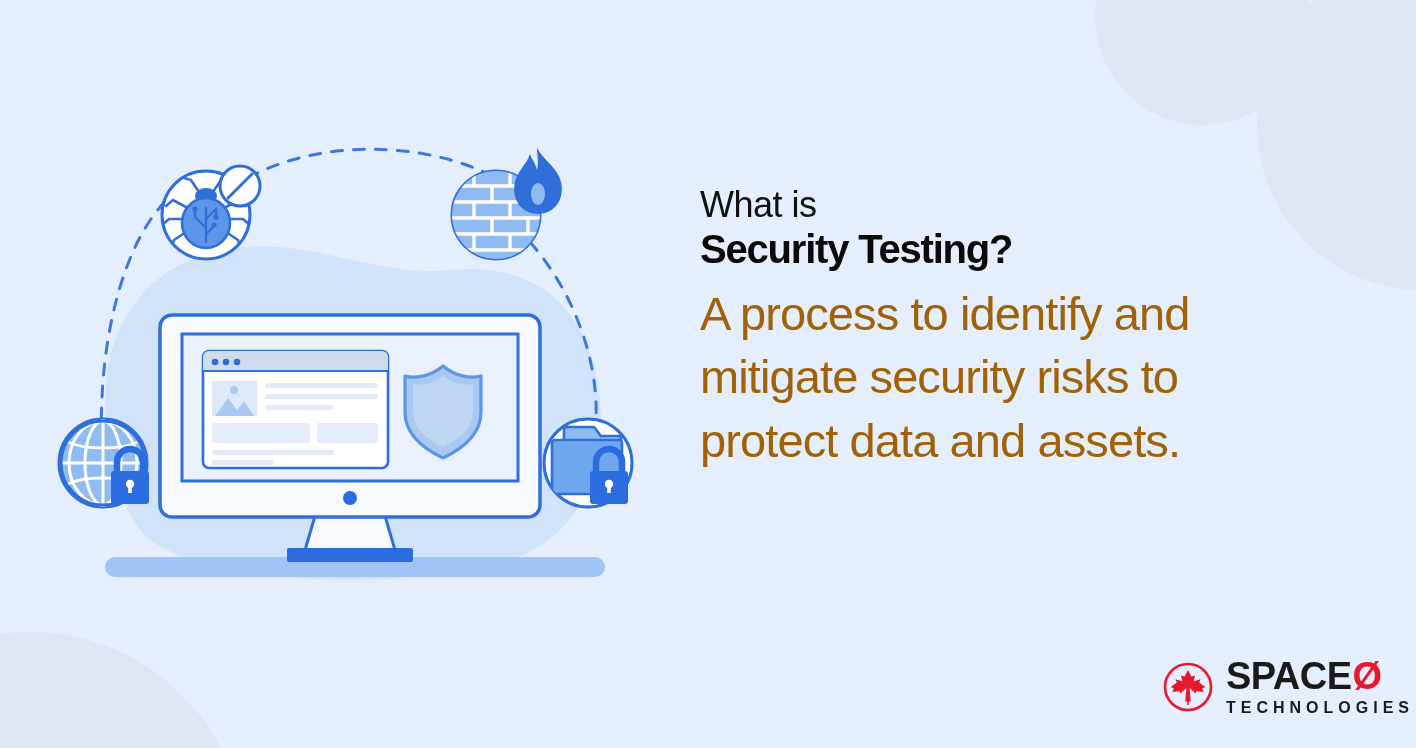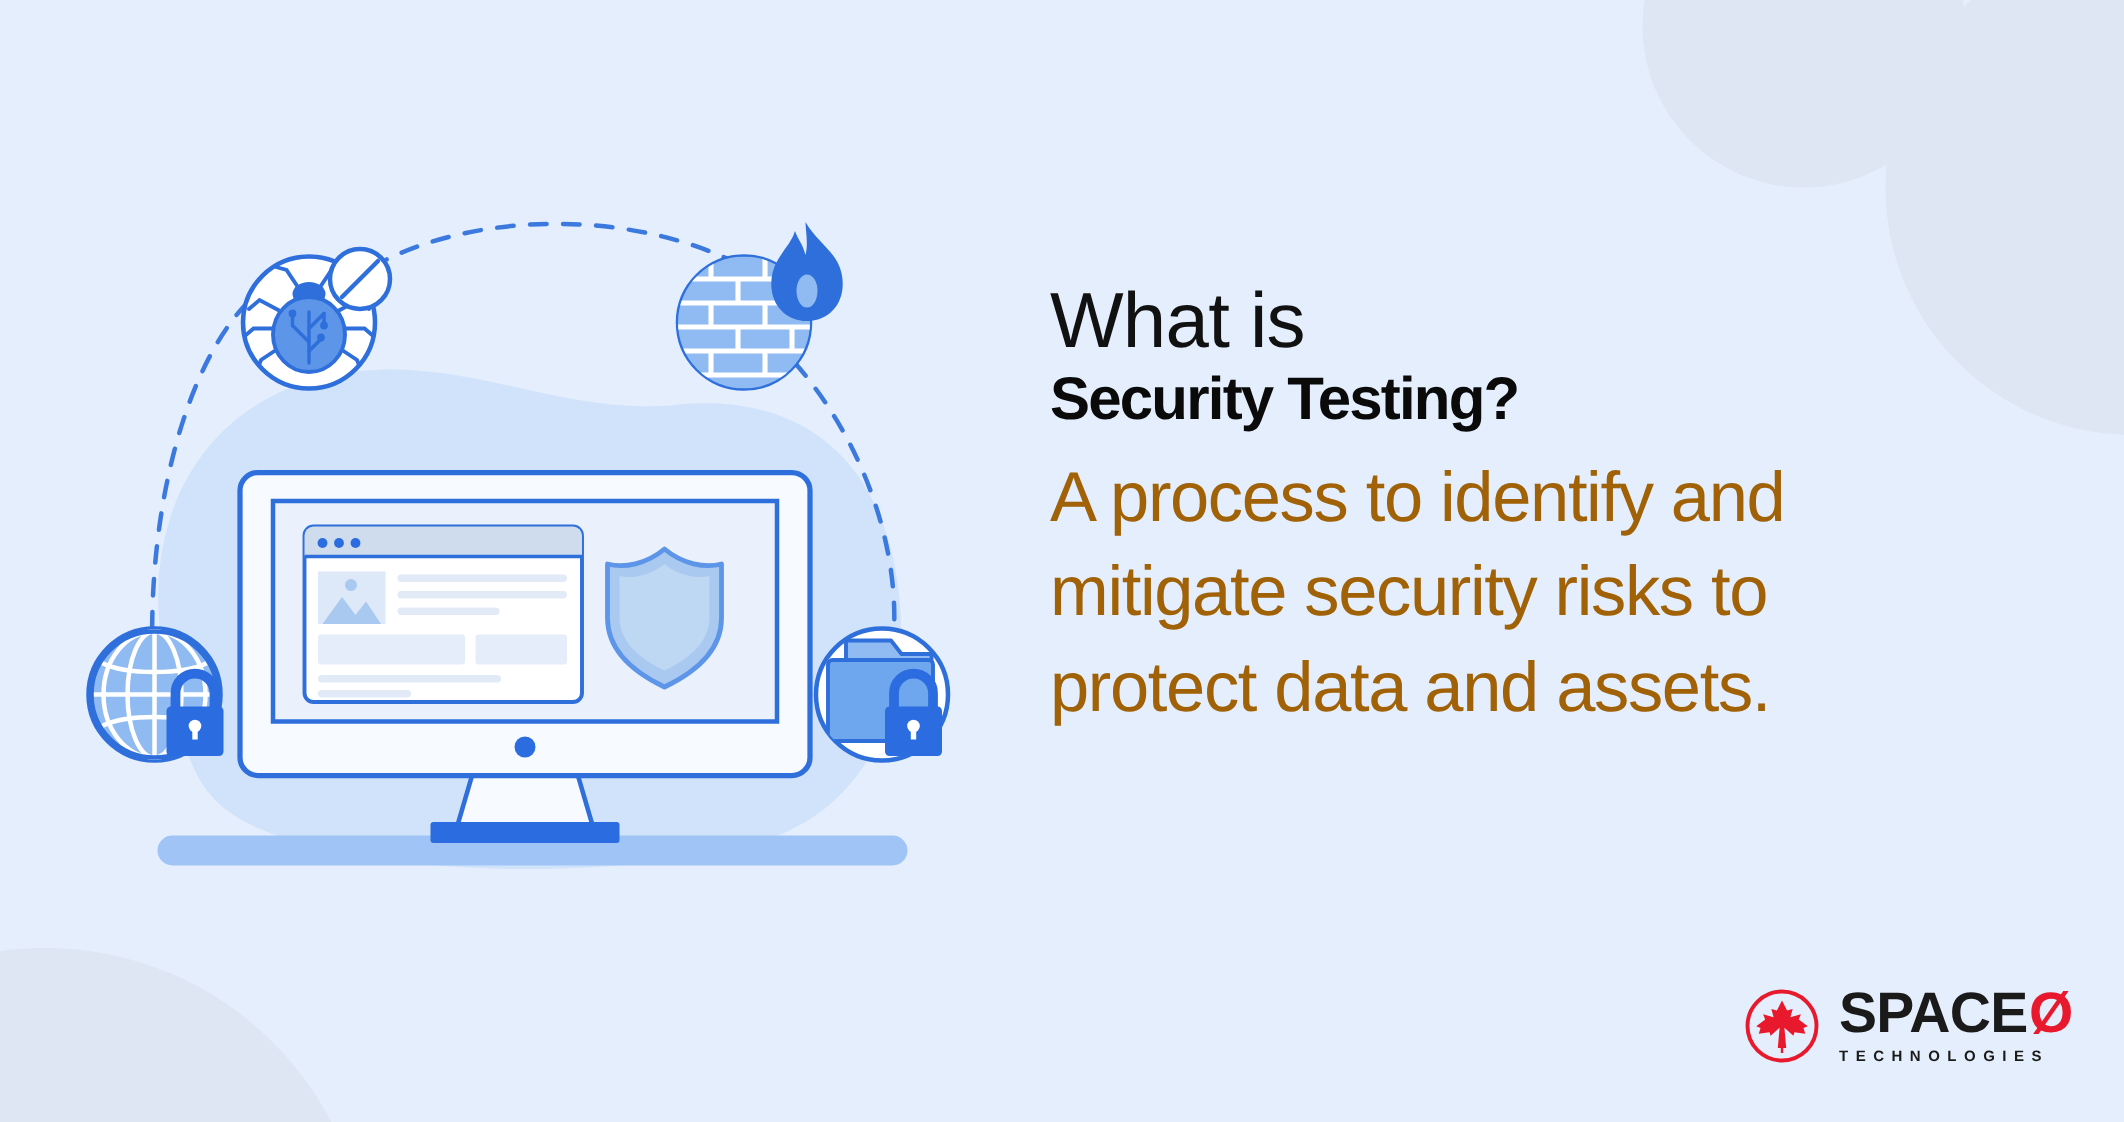--- a/index.html
+++ b/index.html
@@ -28,21 +28,21 @@
   }
   #illustration svg { display:block; width:620px; height:480px; }
 
   
   #text-block {
     position:absolute;
     left:700px; top:186px;
     width:640px;
   }
   #eyebrow {
-    font-size:52px;
+    font-size:36px;
     font-weight:400;
     line-height:1.08;
     color:#111111;
     letter-spacing:-0.5px;
   }
   #headline {
     font-size:40px;
     font-weight:700;
     line-height:1.12;
     color:#0a0a0a;
@@ -69,21 +69,21 @@
   #logo-text { display:flex; flex-direction:column; line-height:1; }
   #logo-wordmark {
     display:flex; align-items:flex-start;
     font-size:38px; font-weight:700;
     letter-spacing:-0.5px;
     color:#1a1a1a;
   }
   #logo-word-o { color:#e8192c; margin-left:1px; }
   #logo-tagline {
     margin-top:5px;
-    font-size:10px;
+    font-size:16px;
     font-weight:700;
     letter-spacing:5.0px;
     color:#1a1a1a;
   }
 </style>
 </head>
 <body>
 
 <div id="stage">
 

